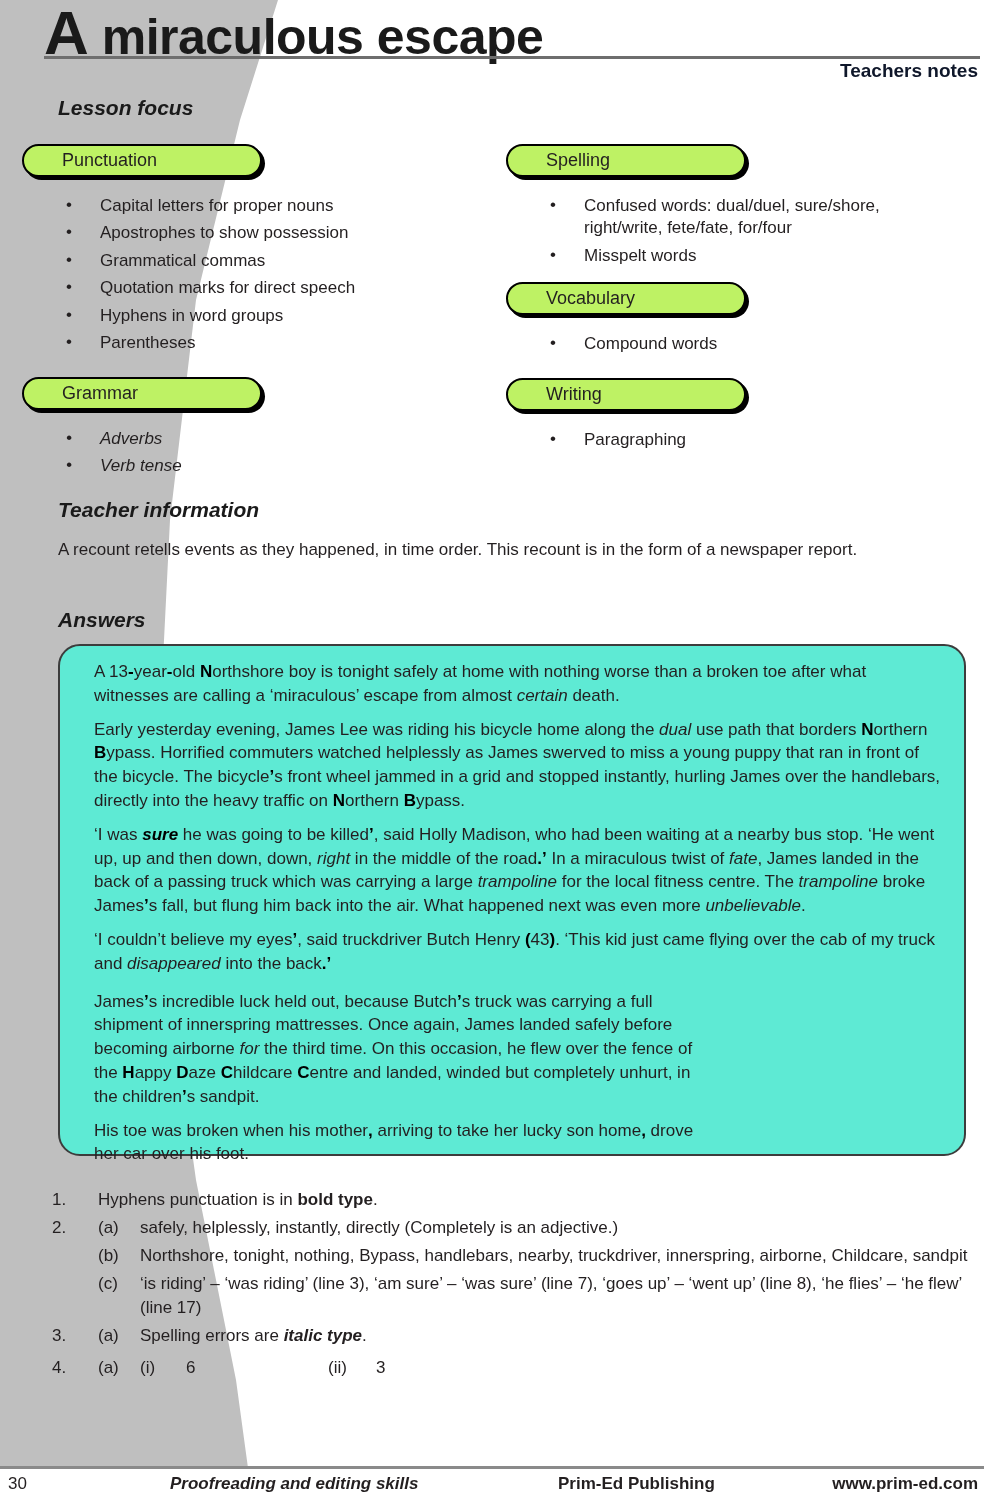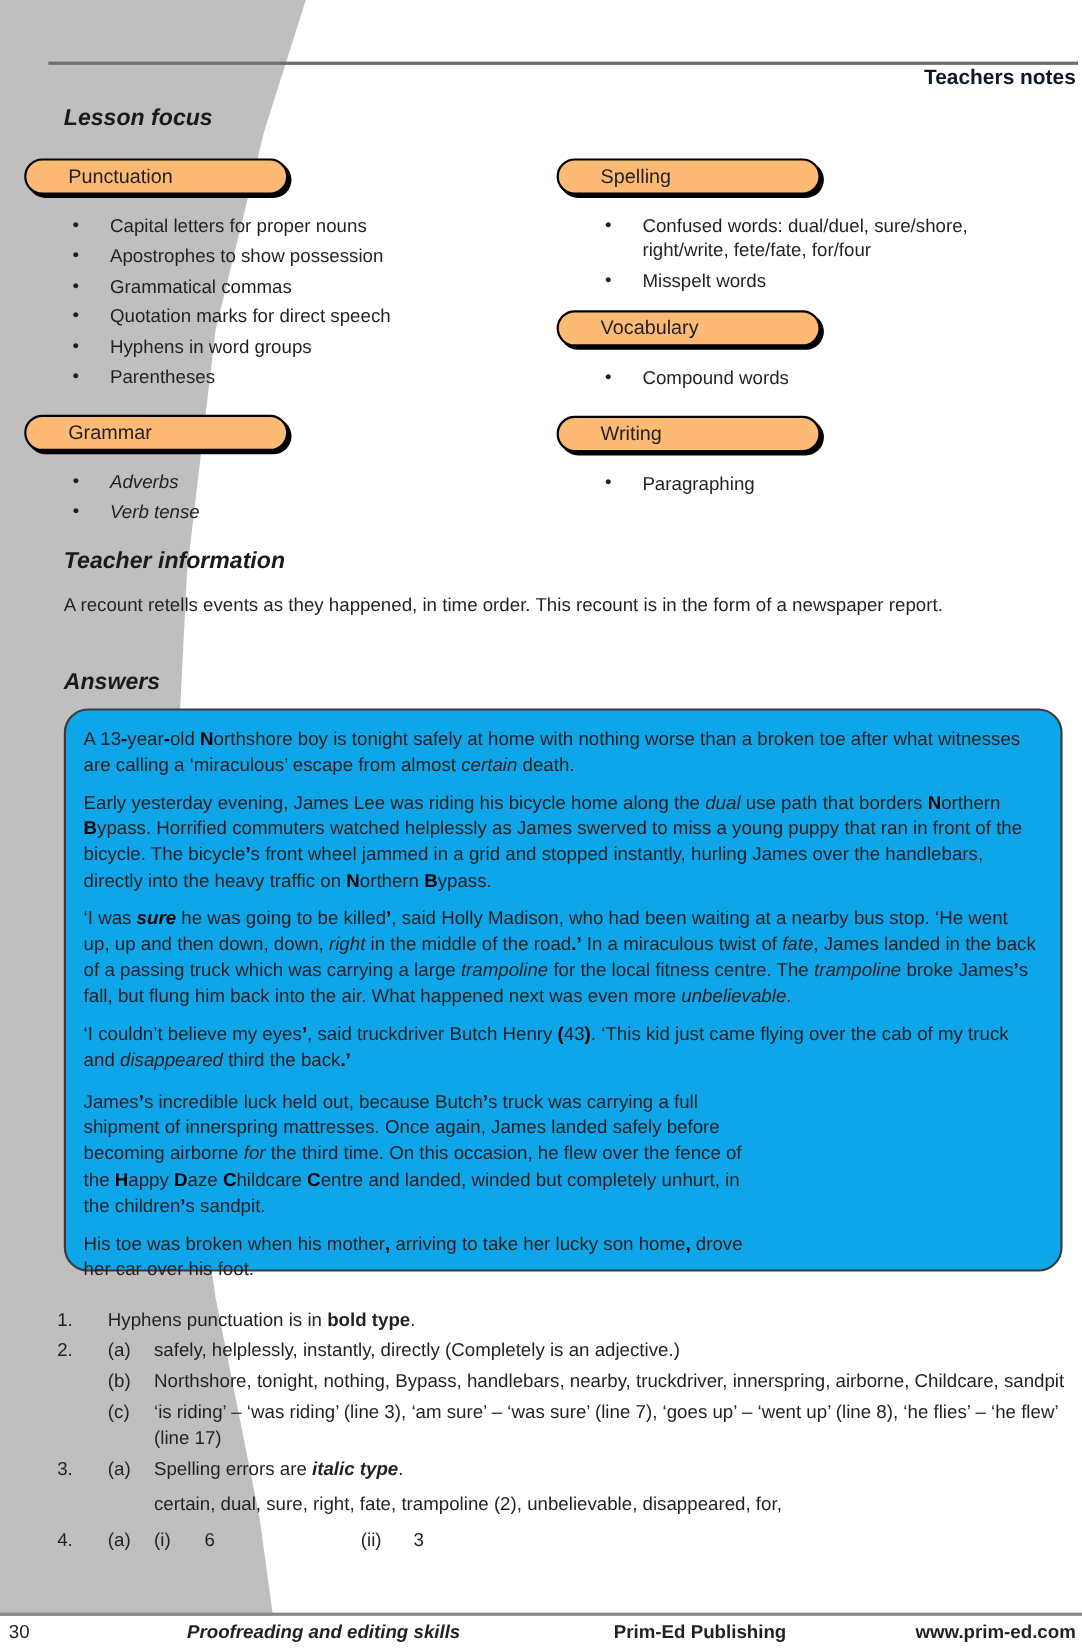--- a/index.html
+++ b/index.html
@@ -44,21 +44,21 @@
     color:#1a1a1a;
   }
 
   .col { position:absolute; }
 
   
   .pill {
     position:relative;
     width:240px; height:33px;
     border:2px solid #000; border-radius:17px;
-    background:#fdba74;
+    background:#bef264;
     box-shadow:3px 3px 0 #000;
     display:flex; align-items:center;
     padding-left:38px;
     font-size:18px; color:#231f20;
   }
 
   ul.bul { list-style:none; margin:0; padding:0; }
   ul.bul li {
     position:relative;
     padding-left:78px;
@@ -78,22 +78,22 @@
     position:absolute; left:58px; top:538px; width:895px;
     font-size:17px; line-height:1.42;
   }
   #ans-head { position:absolute; left:58px; top:608px; }
 
   
   #answer-box {
     position:absolute; left:58px; top:644px;
     width:908px; height:512px;
     border:2px solid #3c3c3c; border-radius:22px;
-    background:#0ea5e9;
-    padding:14px 20px 0 16px;
+    background:#5eead4;
+    padding:14px 20px 0 34px;
   }
   #answer-box p {
     margin:0 0 10px 0;
     font-size:17px; line-height:1.40;
     color:#231f20;
   }
   #answer-box b { font-weight:bold; color:#000; }
   #answer-box i { font-style:italic; }
   #answer-box .bi { font-weight:bold; font-style:italic; color:#000; }
 
@@ -119,20 +119,21 @@
   #foot-web { position:absolute; right:6px; top:2px; font-weight:bold; }
 </style>
 </head>
 <body>
 
 <svg id="grey-shape" viewBox="0 0 984 1468" preserveAspectRatio="none">
   <path d="M0,0 L278,0 L240,120 L196,300 L170,520 L158,760 L168,980 L196,1180 L236,1380 L248,1468 L0,1468 Z" fill="#bfbfbf"></path>
 </svg>
 
 <div id="header">
+  <div id="title"><span class="big">A</span><span> miraculous escape</span></div>
   <div id="title-rule"></div>
   <div id="teachers-notes">Teachers notes</div>
 </div>
 
 <div id="content">
 
   <div class="sec-head" style="position:absolute;left:58px;top:96px;">Lesson focus</div>
 
   <div class="col" style="left:22px; top:144px; width:470px;">
 
@@ -187,21 +188,21 @@
 
   <div id="ans-head" class="sec-head">Answers</div>
 
   <div id="answer-box">
     <p><span>A 13</span><b>-</b><span>year</span><b>-</b><span>old </span><b>N</b><span>orthshore boy is tonight safely at home with nothing worse than a broken toe after what witnesses are calling a ‘miraculous’ escape from almost </span><i>certain</i><span> death.</span></p>
 
     <p><span>Early yesterday evening, James Lee was riding his bicycle home along the </span><i>dual</i><span> use path that borders </span><b>N</b><span>orthern </span><b>B</b><span>ypass. Horrified commuters watched helplessly as James swerved to miss a young puppy that ran in front of the bicycle. The bicycle</span><b>’</b><span>s front wheel jammed in a grid and stopped instantly, hurling James over the handlebars, directly into the heavy traffic on </span><b>N</b><span>orthern </span><b>B</b><span>ypass.</span></p>
 
     <p><span>‘I was </span><span class="bi">sure</span><span> he was going to be killed</span><b>’</b><span>, said Holly Madison, who had been waiting at a nearby bus stop. ‘He went up, up and then down, down, </span><i>right</i><span> in the middle of the road</span><b>.’</b><span> In a miraculous twist of </span><i>fate</i><span>, James landed in the back of a passing truck which was carrying a large </span><i>trampoline</i><span> for the local fitness centre. The </span><i>trampoline</i><span> broke James</span><b>’</b><span>s fall, but flung him back into the air. What happened next was even more </span><i>unbelievable</i><span>.</span></p>
 
-    <p style="margin-bottom:14px;"><span>‘I couldn’t believe my eyes</span><b>’</b><span>, said truckdriver Butch Henry </span><b>(</b><span>43</span><b>)</b><span>. ‘This kid just came flying over the cab of my truck and </span><i>disappeared</i><span> third the back</span><b>.’</b></p>
+    <p style="margin-bottom:14px;"><span>‘I couldn’t believe my eyes</span><b>’</b><span>, said truckdriver Butch Henry </span><b>(</b><span>43</span><b>)</b><span>. ‘This kid just came flying over the cab of my truck and </span><i>disappeared</i><span> into the back</span><b>.’</b></p>
 
     <p style="max-width:610px;"><span>James</span><b>’</b><span>s incredible luck held out, because Butch</span><b>’</b><span>s truck was carrying a full shipment of innerspring mattresses. Once again, James landed safely before becoming airborne </span><i>for</i><span> the third time. On this occasion, he flew over the fence of the </span><b>H</b><span>appy </span><b>D</b><span>aze </span><b>C</b><span>hildcare </span><b>C</b><span>entre and landed, winded but completely unhurt, in the children</span><b>’</b><span>s sandpit.</span></p>
 
     <p style="max-width:600px;"><span>His toe was broken when his mother</span><b>,</b><span> arriving to take her lucky son home</span><b>,</b><span> drove her car over his foot.</span></p>
   </div>
 
   <div id="num-answers">
 
     <div class="arow">
       <span class="anum">1.</span>
@@ -223,23 +224,20 @@
       <span class="alet">(c)</span>
       <span class="atxt">‘is riding’ – ‘was riding’ (line 3), ‘am sure’ – ‘was sure’ (line 7), ‘goes up’ – ‘went up’ (line 8), ‘he flies’ – ‘he flew’ (line 17)</span>
     </div>
 
     <div class="arow" style="margin-top:4px;">
       <span class="anum">3.</span>
       <span class="alet">(a)</span>
       <span class="atxt"><span>Spelling errors are </span><i>italic type</i><span>.</span></span>
     </div>
 
-    <div class="arow" style="margin-top:8px;">
-      <span class="atxt">certain, dual, sure, right, fate, trampoline (2), unbelievable, disappeared, for,</span>
-    </div>
 
     <div class="arow" style="margin-top:8px;">
       <span class="anum">4.</span>
       <span class="alet">(a)</span>
       <span class="arn">(i)</span>
       <span style="position:absolute;left:134px;top:0;">6</span>
       <span style="position:absolute;left:276px;top:0;">(ii)</span>
       <span style="position:absolute;left:324px;top:0;">3</span>
     </div>
   </div>

